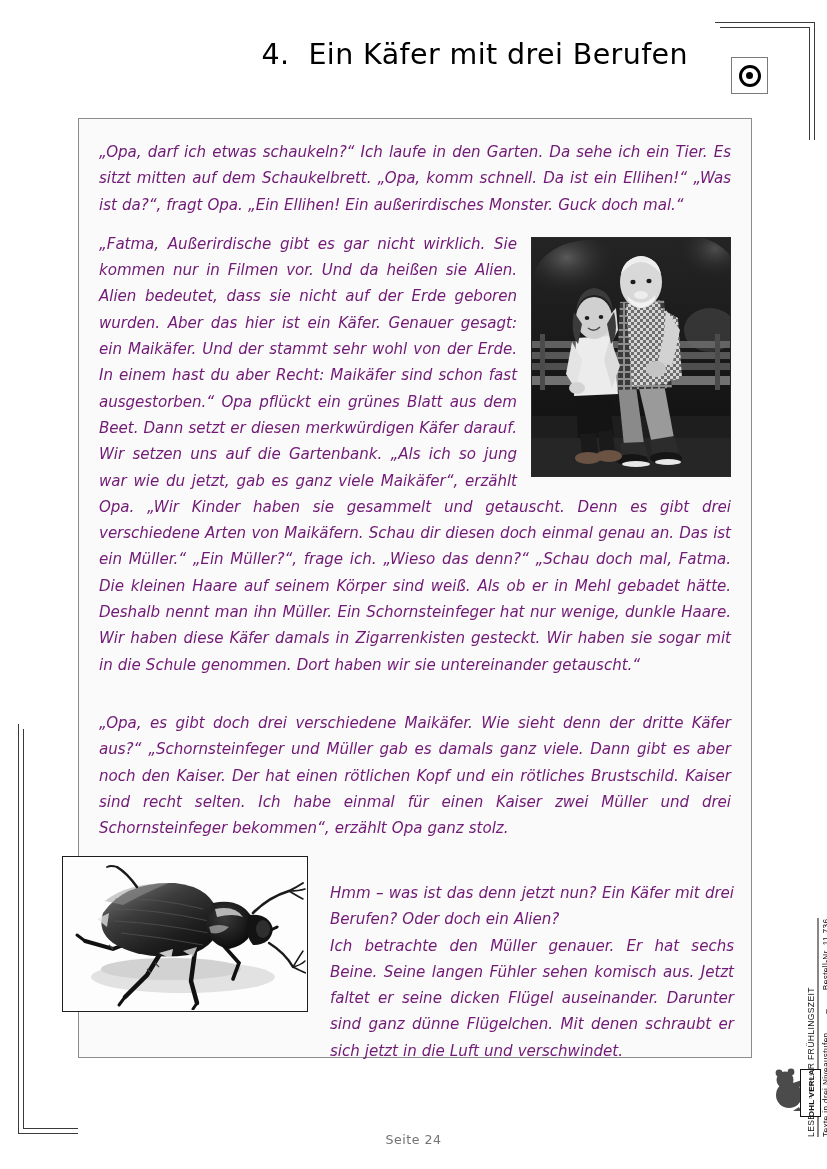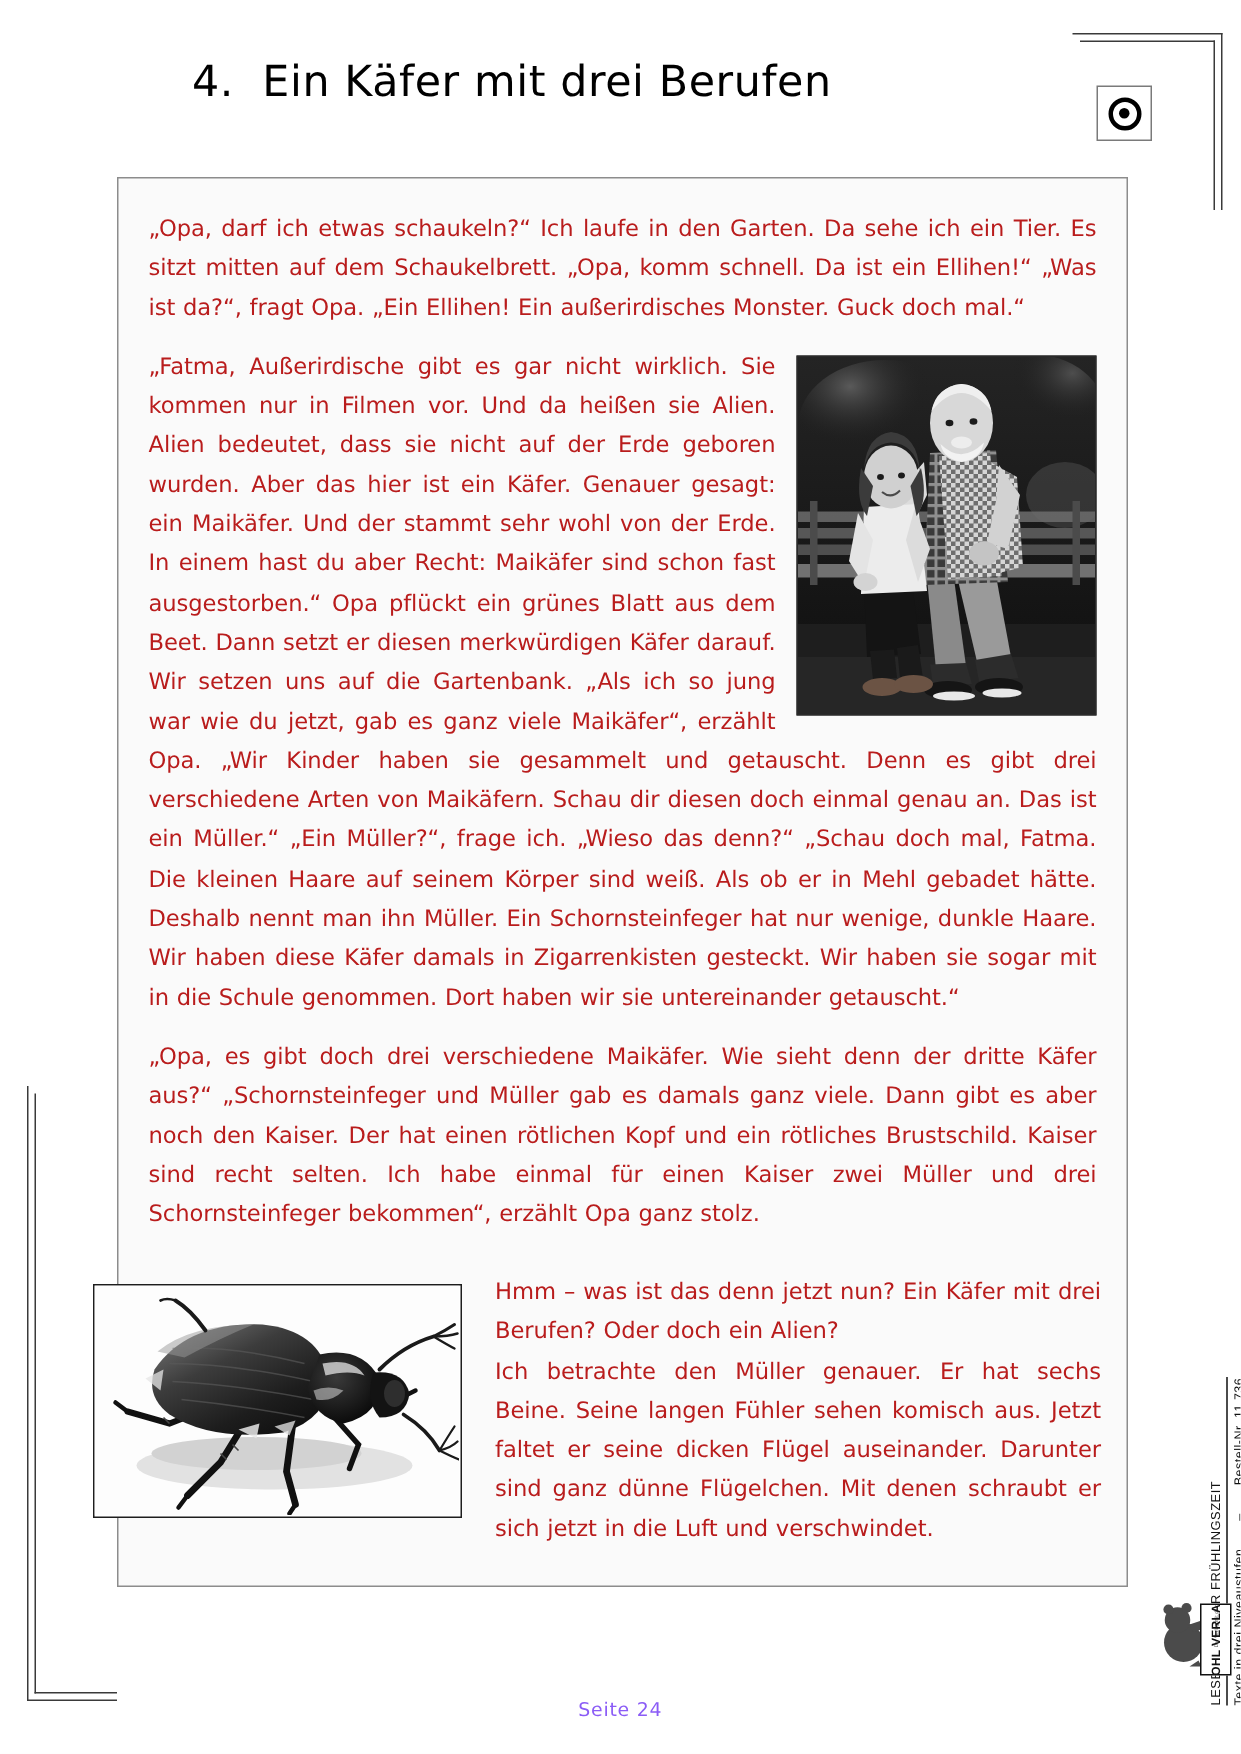--- a/index.html
+++ b/index.html
@@ -56,20 +56,21 @@
   #page-title {
     position: absolute;
     left: 128px; top: 38px;
     width: 560px;
     font-family: "DejaVu Sans", sans-serif;
     font-size: 28.5px;
     font-weight: 400;
     letter-spacing: 0.4px;
     color: #000;
     white-space: pre;
+    text-align: right;
   }
 
   
   #level-badge {
     position: absolute;
     left: 731px; top: 57px;
     width: 37px; height: 37px;
     border: 1.3px solid #7a7a7a;
     background: #fff;
     display: flex; align-items: center; justify-content: center;
@@ -92,27 +93,28 @@
     left: 78px; top: 118px;
     width: 674px; height: 940px;
     border: 1.4px solid #8c8c8c;
     background: #fafafa;
     padding: 20px 20px 14px 20px;
   }
   .ptext {
     font-family: "DejaVu Sans", sans-serif;
     font-size: 15.1px;
     line-height: 26.3px;
-    color: #b91c1c;
+    color: #701a75;
     text-align: justify;
     margin: 0 0 13px 0;
     letter-spacing: -0.05px;
     word-spacing: 0.4px;
-  }
-  .ptext.last { margin-bottom: 0; }
+    font-style: italic;
+  }
+  .ptext.last { margin-bottom: 0; margin-top: 32px; }
 
   
   #photo-grandpa {
     float: right;
     width: 200px; height: 240px;
     margin: 6px 0 6px 14px;
     border: 1.4px solid #2a2a2a;
     background: #1b1b1b;
     position: relative;
     overflow: hidden;
@@ -217,21 +219,21 @@
     position: absolute;
     left: 0; right: 0; bottom: 42px;
     height: 0;
   }
   #page-number {
     position: absolute;
     left: 0; right: 0; bottom: 22px;
     text-align: center;
     font-family: "DejaVu Sans", sans-serif;
     font-size: 12.6px;
-    color: #8b5cf6;
+    color: #737373;
     letter-spacing: 0.5px;
   }
 </style>
 </head>
 <body>
 
 <div class="bracket" id="bracket-top-right">
   <div class="outer"></div>
   <div class="inner"></div>
 </div>

